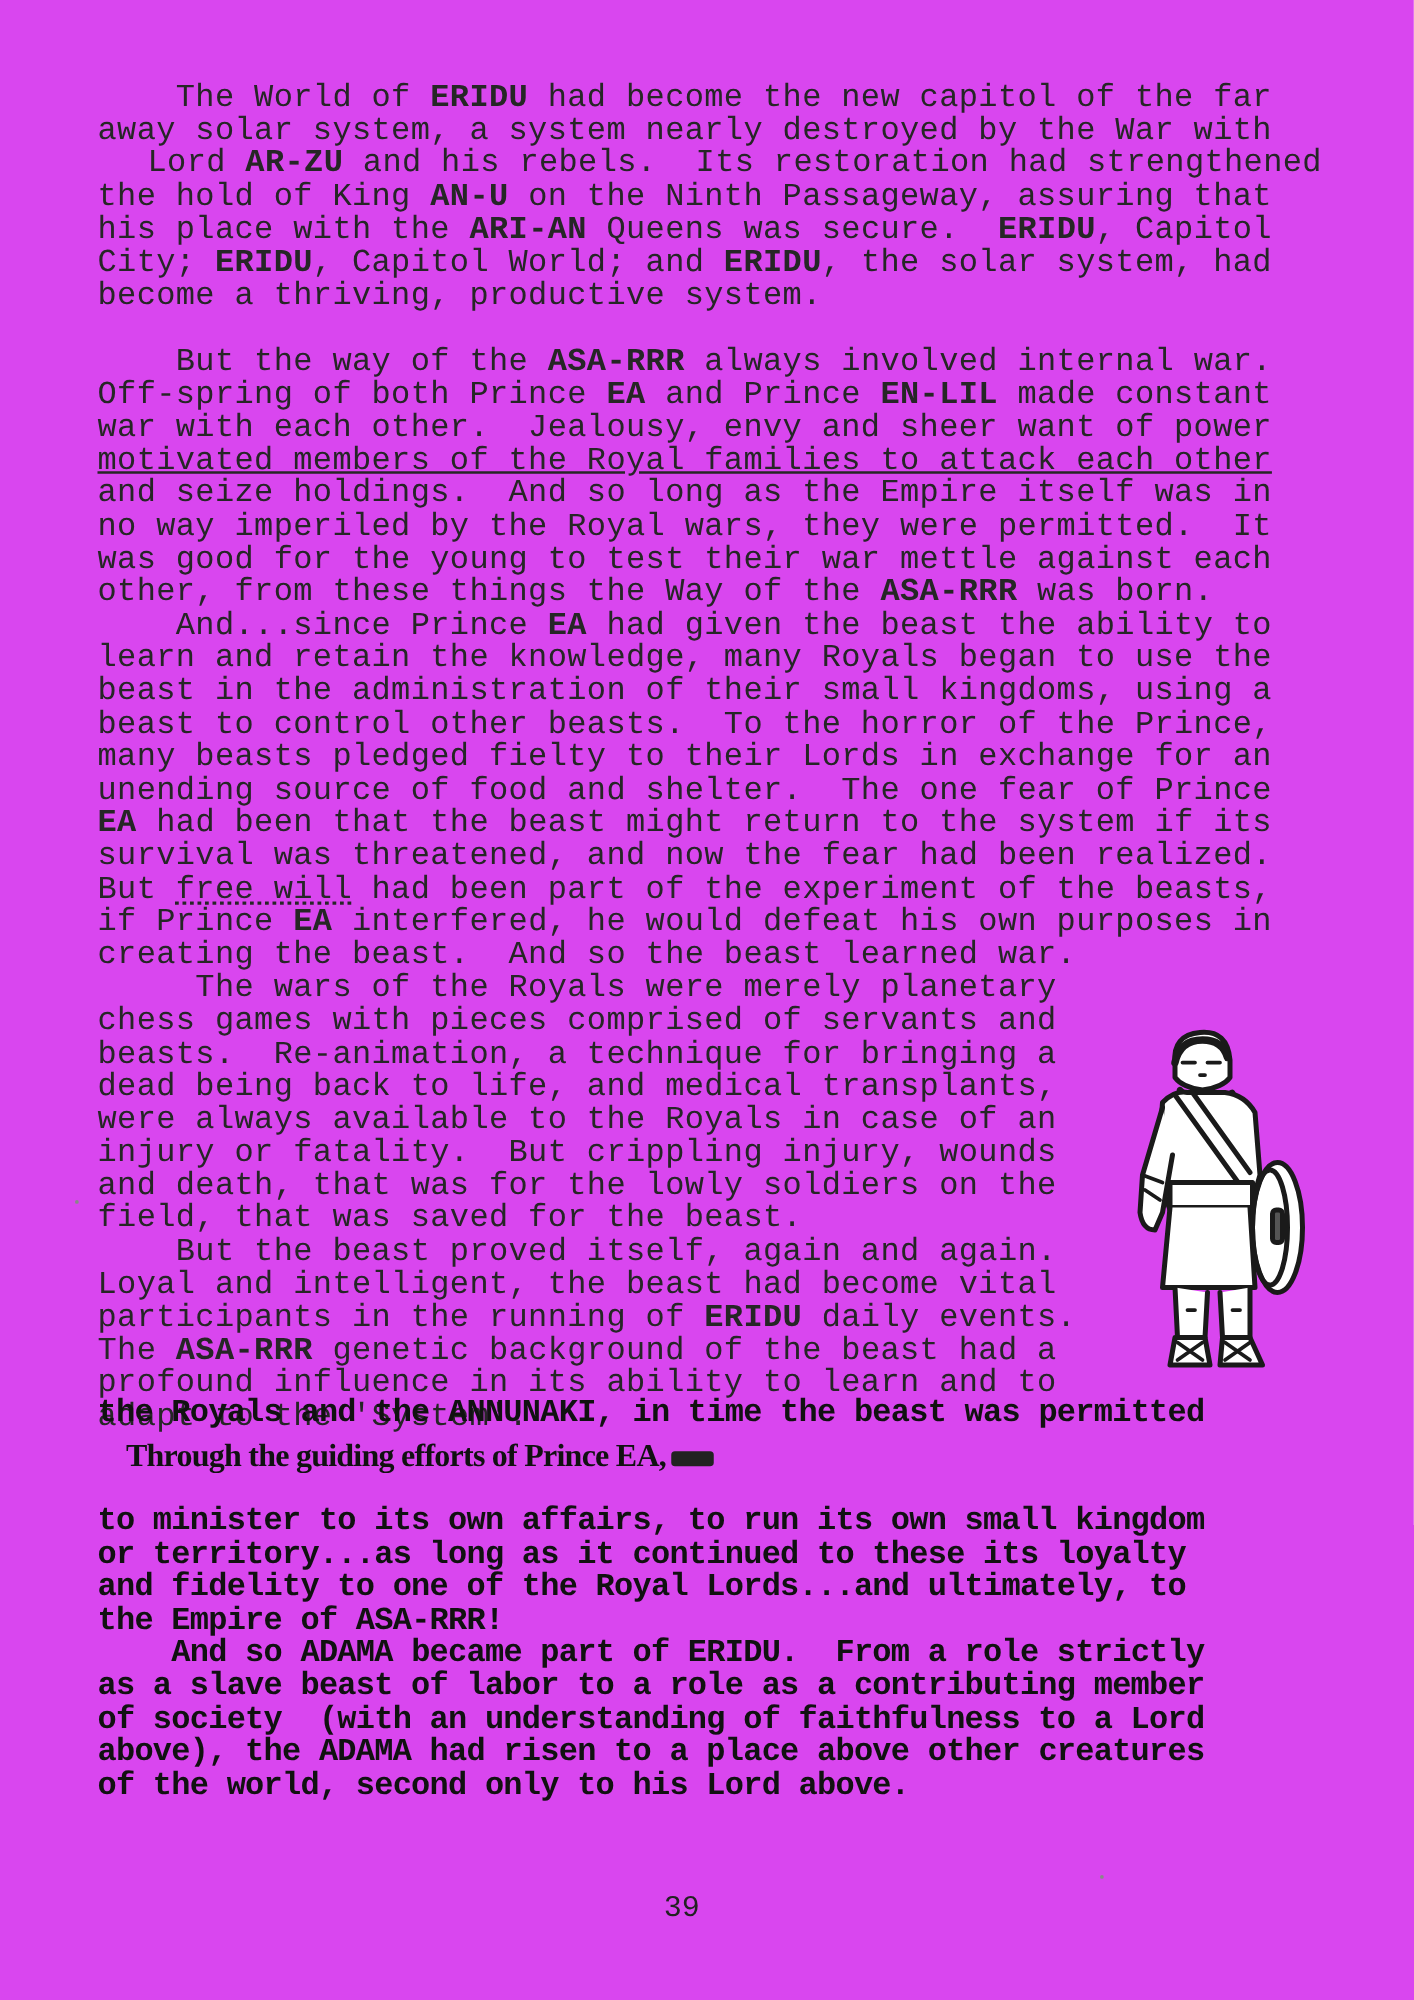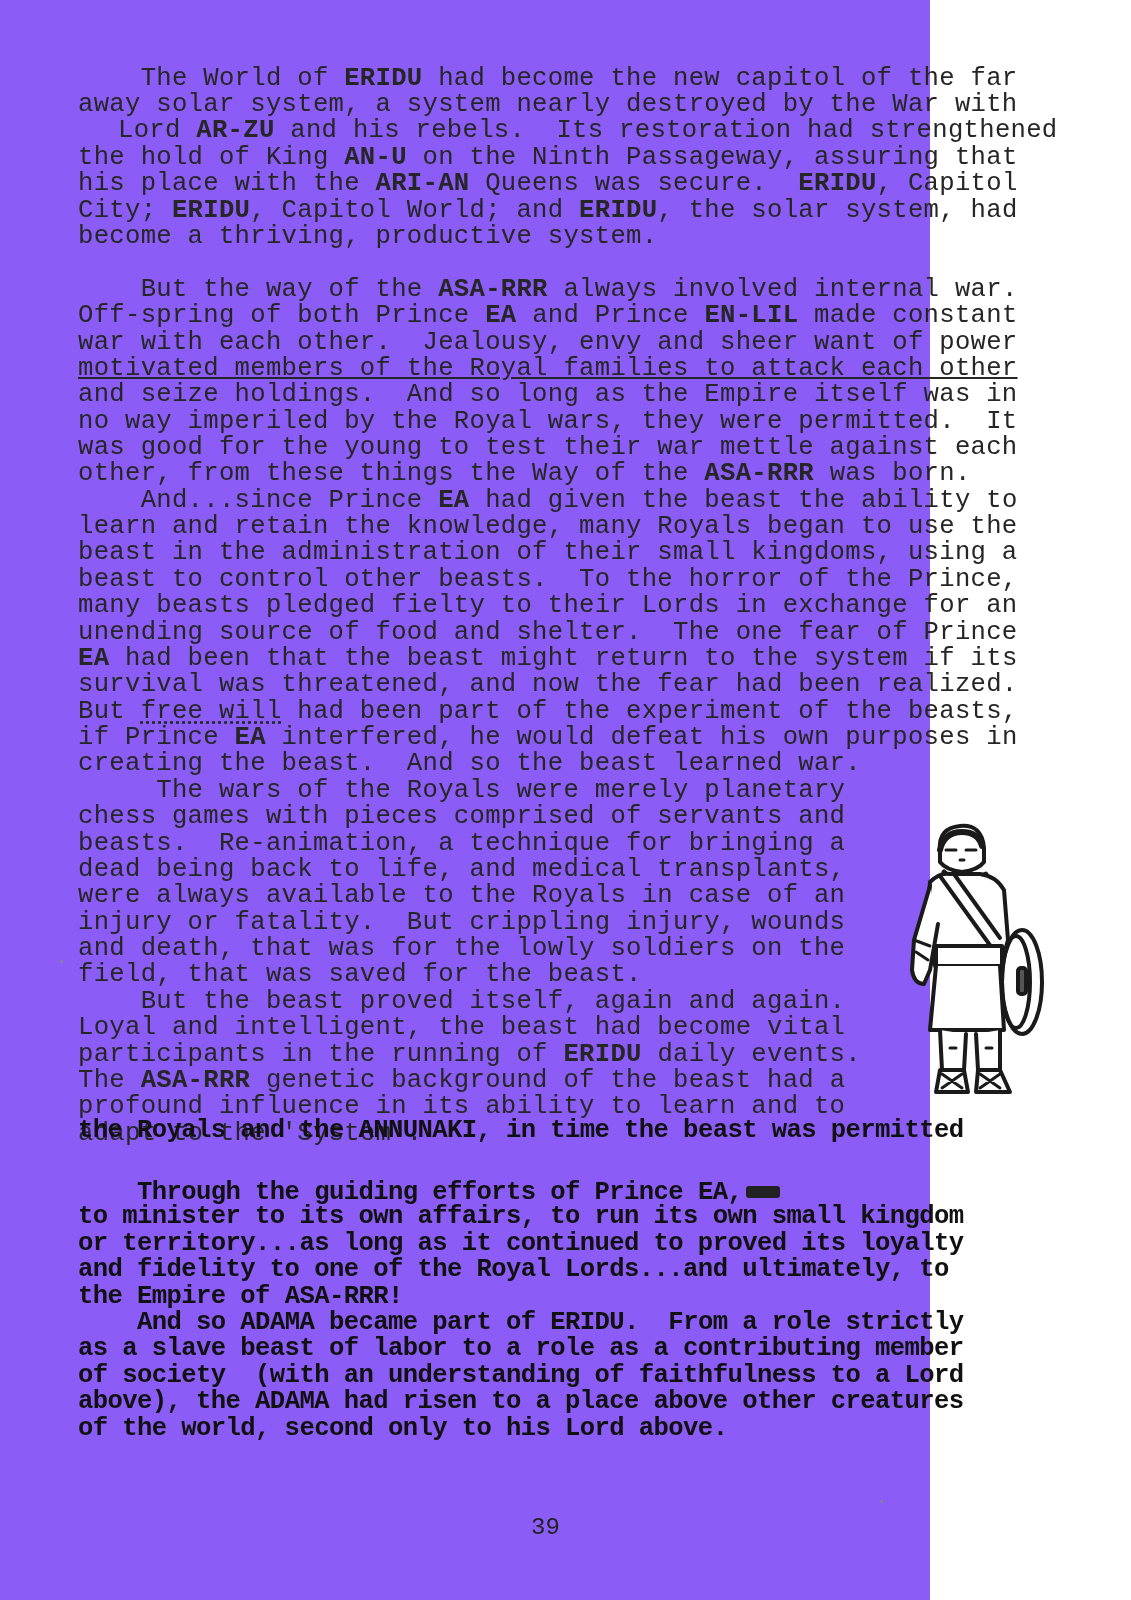--- a/index.html
+++ b/index.html
@@ -1,19 +1,19 @@
 <!DOCTYPE html>
 <html><head>
   <meta charset="utf-8">
   <style>
     html, body { margin: 0; padding: 0; background: #ffffff; }
     body { width: 1131px; height: 1600px; position: relative; overflow: hidden; }
     .page {
-      position: absolute; left: 0; top: 0; width: 930px; height: 1600px;
-      background: #8b5cf6;
+      position: absolute; left: 0; top: 0; width: 1131px; height: 1600px;
+      background: #d946ef;
     }
     .line {
       position: absolute;
       left: 78px;
       font-family: "Liberation Mono", "DejaVu Sans Mono", monospace;
       font-size: 25.6px;
       letter-spacing: 0.3px;
       line-height: 26px;
       color: #262626;
       white-space: pre;
@@ -70,24 +70,24 @@
       <div class="line" style="top: 883px;"><span>were always available to the Royals in case of an</span></div>
       <div class="line" style="top: 910px;"><span>injury or fatality.  But crippling injury, wounds</span></div>
       <div class="line" style="top: 936px;"><span>and death, that was for the lowly soldiers on the</span></div>
       <div class="line" style="top: 962px;"><span>field, that was saved for the beast.</span></div>
       <div class="line" style="top: 989px;"><span>    But the beast proved itself, again and again.</span></div>
       <div class="line" style="top: 1015px;"><span>Loyal and intelligent, the beast had become vital</span></div>
       <div class="line" style="top: 1042px;"><span>participants in the running of </span><span class="b">ERIDU</span><span> daily events.</span></div>
       <div class="line" style="top: 1068px;"><span>The </span><span class="b">ASA-RRR</span><span> genetic background of the beast had a</span></div>
       <div class="line" style="top: 1094px;"><span>profound influence in its ability to learn and to</span></div>
       <div class="line" style="top: 1121px;"><span>adapt to the 'System'.</span></div>
-      <div class="line heavy" style="top: 1180px;"><span>    Through the guiding efforts of Prince </span><span class="b">EA</span><span>,</span><span class="blot"></span></div>
+      <div class="line heavy" style="top: 1152px; font-family: Liberation Serif, serif;"><span>    Through the guiding efforts of Prince </span><span class="b">EA</span><span>,</span><span class="blot"></span></div>
       <div class="line heavy" style="top: 1118px;"><span>the Royals and the </span><span class="b">ANNUNAKI</span><span>, in time the beast was permitted</span></div>
       <div class="line heavy" style="top: 1204px;"><span>to minister to its own affairs, to run its own small kingdom</span></div>
-      <div class="line heavy" style="top: 1231px;"><span>or territory...as long as it continued to proved its loyalty</span></div>
+      <div class="line heavy" style="top: 1231px;"><span>or territory...as long as it continued to these its loyalty</span></div>
       <div class="line heavy" style="top: 1257px;"><span>and fidelity to one of the Royal Lords...and ultimately, to</span></div>
       <div class="line heavy" style="top: 1284px;"><span>the Empire of </span><span class="b">ASA-RRR</span><span>!</span></div>
       <div class="line heavy" style="top: 1310px;"><span>    And so </span><span class="b">ADAMA</span><span> became part of </span><span class="b">ERIDU</span><span>.  From a role strictly</span></div>
       <div class="line heavy" style="top: 1336px;"><span>as a slave beast of labor to a role as a contributing member</span></div>
       <div class="line heavy" style="top: 1363px;"><span>of society  (with an understanding of faithfulness to a Lord</span></div>
       <div class="line heavy" style="top: 1389px;"><span>above), the </span><span class="b">ADAMA</span><span> had risen to a place above other creatures</span></div>
       <div class="line heavy" style="top: 1416px;"><span>of the world, second only to his Lord above.</span></div>
     </div>
 
   <svg class="figure" viewBox="0 0 145 280" xmlns="http://www.w3.org/2000/svg" fill="none" stroke="#1a1a1a" stroke-width="4" stroke-linejoin="round" stroke-linecap="round">

